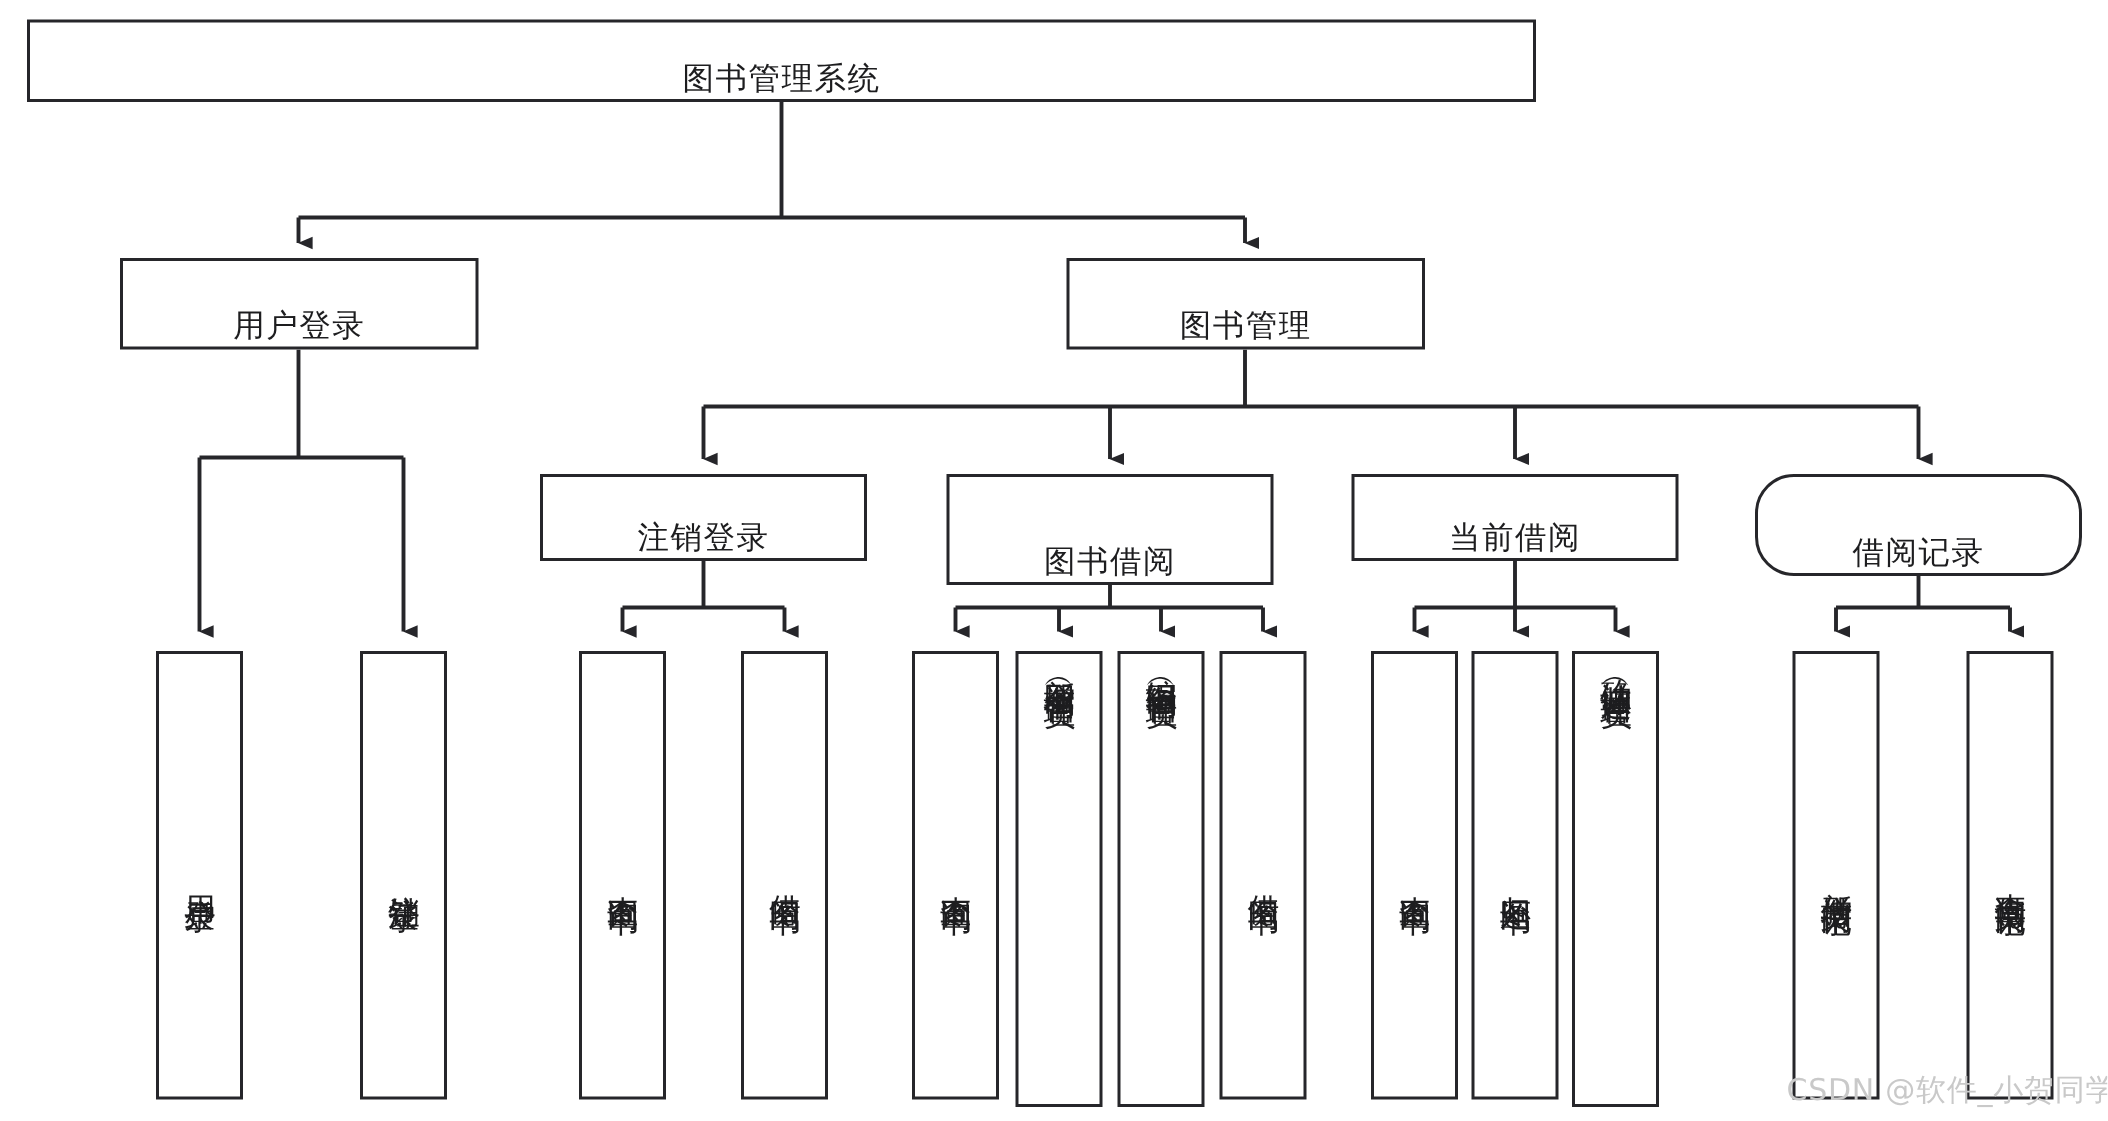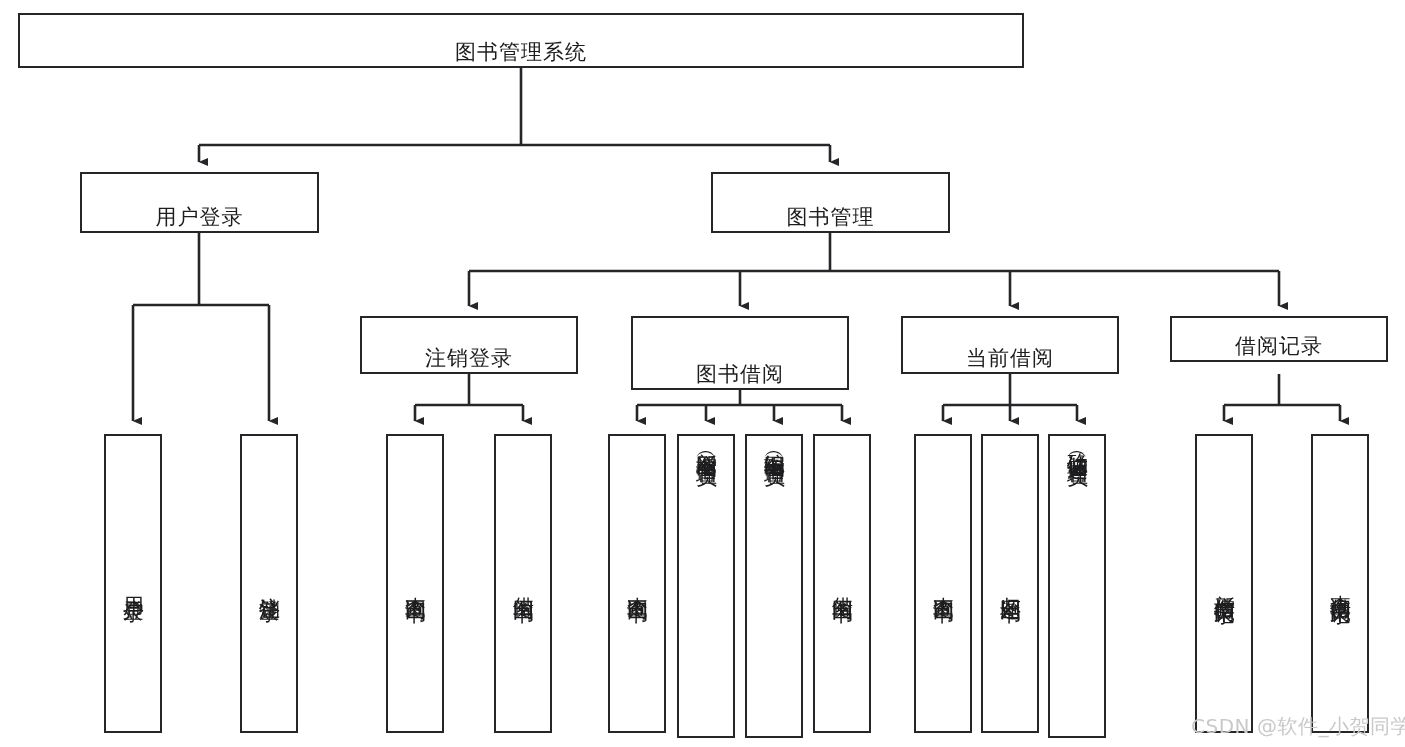--- a/index.html
+++ b/index.html
@@ -133,21 +133,21 @@
 
   <div class="node horiz" style="left:360px; top:316px; width:218px; height:58px;">
     <span>注销登录</span>
   </div>
   <div class="node horiz" style="left:631px; top:316px; width:218px; height:74px;">
     <span>图书借阅</span>
   </div>
   <div class="node horiz" style="left:901px; top:316px; width:218px; height:58px;">
     <span>当前借阅</span>
   </div>
-  <div class="node horiz" style="left:1170px; top:316px; width:218px; height:46px;">
+  <div class="node horiz" style="left:1170px; top:316px; width:218px; height:68px;border-radius:26px;">
     <span>借阅记录</span>
   </div>
 
   <div class="node vert center" style="left:104px; top:434px; width:58px; height:299px;">
     <span class="vlabel">用户登录</span>
   </div>
   <div class="node vert center" style="left:240px; top:434px; width:58px; height:299px;">
     <span class="vlabel">注销登录</span>
   </div>
 

